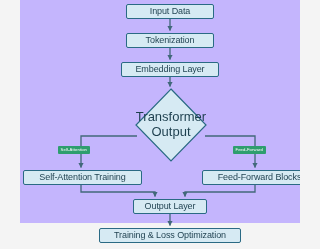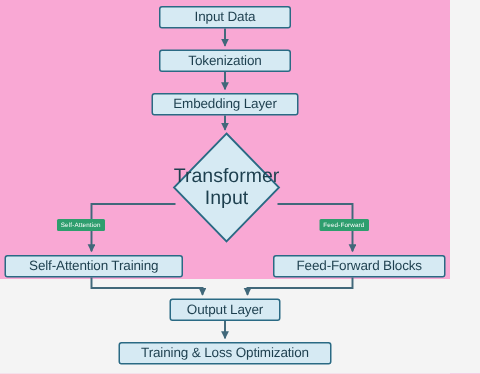--- a/index.html
+++ b/index.html
@@ -9,22 +9,23 @@
   }
   body {
     width: 300px;
     height: 249px;
     font-family: "Liberation Sans", sans-serif;
     overflow: hidden;
   }
   #flowchart {
     position: relative;
     width: 300px;
-    height: 186px;
-    background: #f9a8d4;
+    height: 223px;
+    background: #c4b5fd;
+    margin-left: 20px;
   }
   .svg-layer {
     position: absolute;
     left: 0;
     top: 0;
     width: 300px;
     height: 249px;
   }
   .node {
     position: absolute;
@@ -125,21 +126,21 @@
     <span>Tokenization</span>
   </div>
 
   <div class="node node-embedding">
     <span>Embedding Layer</span>
   </div>
 
   <div class="diamond-wrap">
     <div class="diamond-label">
       <span>Transformer</span>
-      <span>Input</span>
+      <span>Output</span>
     </div>
   </div>
 
   <div class="edge-label label-self-attention">
     <span>Self-Attention</span>
   </div>
 
   <div class="edge-label label-feed-forward">
     <span>Feed-Forward</span>
   </div>

